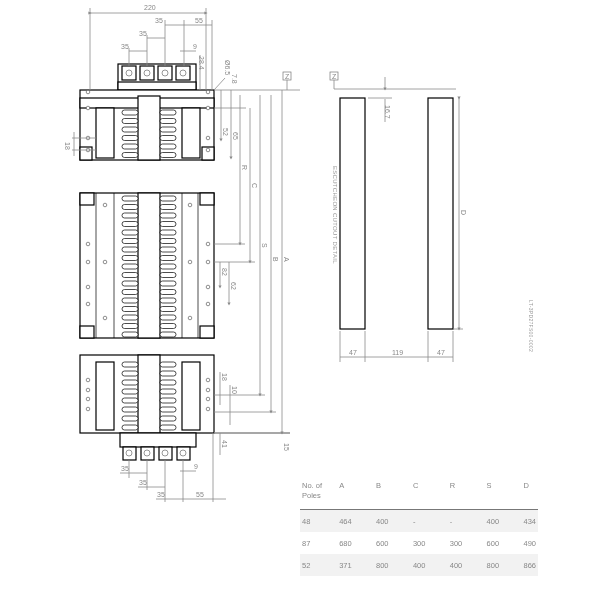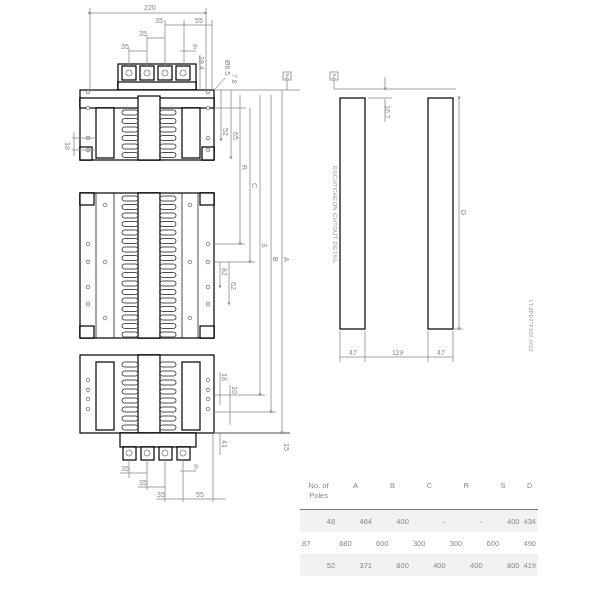--- a/index.html
+++ b/index.html
@@ -6,24 +6,24 @@
   body { width: 600px; height: 600px; position: relative; overflow: hidden;
          font-family: "Liberation Sans", sans-serif; color: #777; }
   #drawing { position: absolute; left: 0; top: 0; width: 600px; height: 600px; }
   .dim text { font-family: "Liberation Sans", sans-serif; font-size: 7px; fill: #888; }
   .dimline { stroke: #8a8a8a; stroke-width: 0.8; fill: none; }
   .part { stroke: #000; stroke-width: 1.2; fill: #fff; }
   .thin { stroke: #000; stroke-width: 0.7; fill: none; }
   .hole { stroke: #555; stroke-width: 0.6; fill: #fff; }
   #dims-table { position: absolute; left: 300px; top: 477px; width: 238px;
                 border-collapse: collapse; font-size: 7.5px; color: #888; }
-  #dims-table th { text-align: center; font-weight: normal; padding: 4px 2px 8px 2px;
+  #dims-table th { text-align: left; font-weight: normal; padding: 4px 2px 8px 2px;
                    vertical-align: top; line-height: 10px; border-bottom: 1px solid #777; }
   #dims-table td { padding: 0 2px; height: 22px; }
-  #dims-table tr.shaded td { background: #f2f2f2; text-align: right; }
+  #dims-table tr.shaded td { background: #f2f2f2; }
   .vtext { position: absolute; transform-origin: left top; white-space: nowrap;
            color: #999; font-size: 6px; letter-spacing: 0.3px; }
 </style>
 </head>
 <body>
 
 <svg id="drawing" viewBox="0 0 600 600" xmlns="http://www.w3.org/2000/svg">
   <defs>
     <marker id="arr" markerWidth="4" markerHeight="4" refX="2" refY="2" orient="auto">
       <path d="M0,0 L4,2 L0,4 z" fill="#8a8a8a"></path>
@@ -342,16 +342,16 @@
       <td>600</td>
       <td>490</td>
     </tr>
     <tr class="shaded">
       <td>52</td>
       <td>371</td>
       <td>800</td>
       <td>400</td>
       <td>400</td>
       <td>800</td>
-      <td>419</td>
+      <td>866</td>
     </tr>
   </tbody>
 </table>
 
 </body></html>

